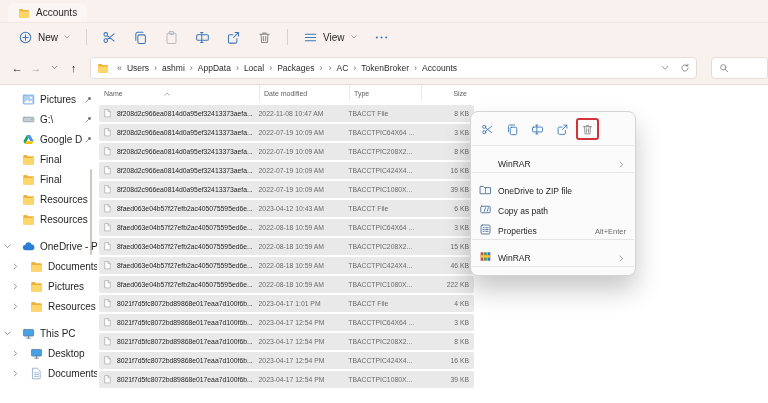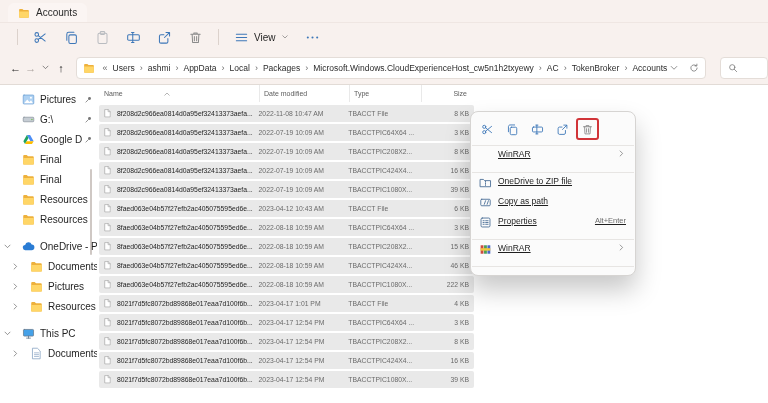--- a/index.html
+++ b/index.html
@@ -72,41 +72,55 @@
 
   
   .ctxmenu{position:absolute;left:470px;top:111px;width:166px;background:#fbfbfb;border:1px solid #d6d4d2;
            border-radius:8px;box-shadow:0 14px 26px rgba(0,0,0,.22);padding:4px 0 5px;z-index:10;box-sizing:border-box;font-size:8.5px;}
   .qarow{display:flex;align-items:center;height:26px;padding-left:4px;}
   .qa{width:23px;height:22px;display:flex;align-items:center;justify-content:center;color:#3d77b8;background:none;border:none;padding:0;margin:0 1px;box-sizing:border-box}
   .qa .ic{width:13px;height:13px}
   .qa.gray{color:#8b8b8b}
   .qa.del{border:2px solid #d13438;border-radius:3px;}
   .mdiv{height:1px;background:#e7e5e3;margin:3px 1px;}
-  .mitem{height:20px;display:flex;align-items:flex-start;position:relative;padding:0 9px 0 27px;color:#1f1f1f;text-decoration:underline;}
+  .mitem{height:20px;display:flex;align-items:flex-end;position:relative;padding:0 9px 0 27px;color:#1f1f1f;}
   .mitem .micon{position:absolute;left:8px;width:13px;height:13px;color:#4a6e96}
   .mitem .msub{margin-left:auto;width:9px;height:9px;color:#5f5f5f}
   .mitem .mshort{margin-left:auto;color:#6b6b6b;font-size:7.5px}
 </style>
 </head>
 <body>
 
 <div class="chrome">
   <div class="titlebar">
     <div class="tab">
       <span class="ic">
           <svg viewBox="0 0 16 16" fill="none" stroke="currentColor" stroke-width="1.1" stroke-linecap="round" stroke-linejoin="round">
             <path d="M1.5 3.6c0-.6.5-1.1 1.1-1.1h3.2l1.6 1.6h6c.6 0 1.1.5 1.1 1.1v8c0 .6-.5 1.1-1.1 1.1H2.6c-.6 0-1.1-.5-1.1-1.1z" fill="#eeb13c" stroke="none"></path>
             <path d="M1.5 6.1h13v7.1c0 .6-.5 1.1-1.1 1.1H2.6c-.6 0-1.1-.5-1.1-1.1z" fill="#ffd667" stroke="none"></path>
           </svg>
         </span>
       <span>Accounts</span>
     </div>
   </div>
   <div class="toolbar" id="toolbar">
+      <button class="tbtn">
+        <span class="ic">
+          <svg viewBox="0 0 16 16" fill="none" stroke="currentColor" stroke-width="1.1" stroke-linecap="round" stroke-linejoin="round">
+            <circle cx="8" cy="8" r="5.6"></circle>
+            <path d="M8 5.2v5.6M5.2 8h5.6"></path>
+          </svg>
+        </span>
+        <span>New</span>
+        <span class="ic chev">
+          <svg viewBox="0 0 16 16" fill="none" stroke="currentColor" stroke-width="1.1" stroke-linecap="round" stroke-linejoin="round">
+            <path d="M3.5 5.5 8 10l4.5-4.5"></path>
+          </svg>
+        </span>
+      </button>
       <div class="tsep"></div>
       <button class="tbtn">
         <span class="ic">
           <svg viewBox="0 0 16 16" fill="none" stroke="currentColor" stroke-width="1.1" stroke-linecap="round" stroke-linejoin="round">
             <circle cx="4" cy="4.7" r="1.9"></circle>
             <circle cx="4" cy="11.3" r="1.9"></circle>
             <path d="M5.6 5.9 13 11.8M5.6 10.1 13 4.2"></path>
           </svg>
         </span>
       </button>
@@ -195,21 +209,20 @@
           <span class="crumb">Users</span>
           <span class="csep">›</span>
           <span class="crumb">ashmi</span>
           <span class="csep">›</span>
           <span class="crumb">AppData</span>
           <span class="csep">›</span>
           <span class="crumb">Local</span>
           <span class="csep">›</span>
           <span class="crumb">Packages</span>
           <span class="csep">›</span>
-          <span class="crumb">Microsoft.Windows.CloudExperienceHost_cw5n1h2txyewy</span>
           <span class="csep">›</span>
           <span class="crumb">AC</span>
           <span class="csep">›</span>
           <span class="crumb">TokenBroker</span>
           <span class="csep">›</span>
           <span class="crumb">Accounts</span>
         </span>
       <span class="aright">
         <span class="ic">
             <svg viewBox="0 0 16 16" fill="none" stroke="currentColor" stroke-width="1.1" stroke-linecap="round" stroke-linejoin="round">
@@ -383,20 +396,34 @@
             <path d="M3.5 5.5 8 10l4.5-4.5"></path>
           </svg>
         </span>
         <span class="ic lead">
           <svg viewBox="0 0 16 16" fill="none" stroke="currentColor" stroke-width="1.1" stroke-linecap="round" stroke-linejoin="round">
             <rect x="1.8" y="3" width="12.4" height="8.2" rx="1" fill="#45a1e8" stroke="#64778a" stroke-width=".9"></rect>
             <path d="M5.6 13.7h4.8M8 11.2v2.5" stroke="#64778a" stroke-width="1"></path>
           </svg>
         </span>
         <span class="lbl">This PC</span>
+      </div>
+      <div class="sitem ind1">
+        <span class="ic chev">
+          <svg viewBox="0 0 16 16" fill="none" stroke="currentColor" stroke-width="1.1" stroke-linecap="round" stroke-linejoin="round">
+            <path d="M5.5 3.5 10 8l-4.5 4.5"></path>
+          </svg>
+        </span>
+        <span class="ic lead">
+          <svg viewBox="0 0 16 16" fill="none" stroke="currentColor" stroke-width="1.1" stroke-linecap="round" stroke-linejoin="round">
+            <rect x="1.8" y="3" width="12.4" height="8.2" rx="1" fill="#45a1e8" stroke="#64778a" stroke-width=".9"></rect>
+            <path d="M5.6 13.7h4.8M8 11.2v2.5" stroke="#64778a" stroke-width="1"></path>
+          </svg>
+        </span>
+        <span class="lbl">Desktop</span>
       </div>
       <div class="sitem ind1">
         <span class="ic chev">
           <svg viewBox="0 0 16 16" fill="none" stroke="currentColor" stroke-width="1.1" stroke-linecap="round" stroke-linejoin="round">
             <path d="M5.5 3.5 10 8l-4.5 4.5"></path>
           </svg>
         </span>
         <span class="ic lead">
           <svg viewBox="0 0 16 16" fill="none" stroke="currentColor" stroke-width="1.1" stroke-linecap="round" stroke-linejoin="round">
             <path d="M3.5 1.5h5.6l3.4 3.4v9.6H3.5z" fill="#fff" stroke="#8aa5c4" stroke-width="1"></path>

